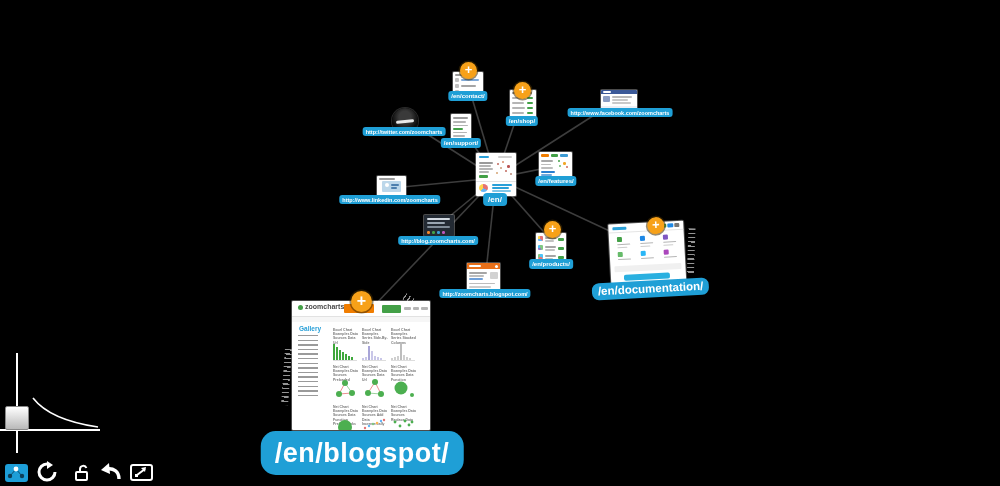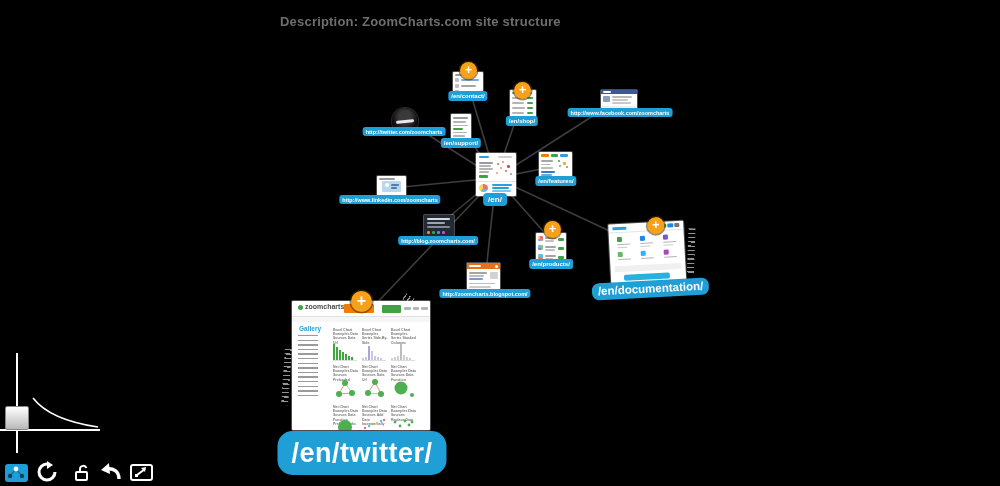--- a/index.html
+++ b/index.html
@@ -26,21 +26,20 @@
   .toolbtn{position:absolute;z-index:8;cursor:pointer;}
   .slider-line{position:absolute;background:#fff;z-index:8;}
   .handle{position:absolute;left:5px;top:406px;width:22px;height:22px;z-index:9;background:linear-gradient(#ffffff,#b9b9b9);border:1px solid #888;border-radius:2px;}
   .sidebar-lines{position:absolute;background:repeating-linear-gradient(to bottom,#9a9a9a 0 1.4px,transparent 1.4px 4.6px);}
 </style>
 </head>
 <body>
 
 <div class="stage">
 
-  <div class="title">Description: ZoomCharts.com site structure</div>
 
   <svg class="edges" width="1000" height="486">
     <line x1="496" y1="178" x2="469" y2="88"></line>
     <line x1="496" y1="178" x2="521" y2="104"></line>
     <line x1="496" y1="178" x2="610" y2="105"></line>
     <line x1="496" y1="178" x2="462" y2="128"></line>
     <line x1="496" y1="178" x2="408" y2="122"></line>
     <line x1="496" y1="178" x2="392" y2="188"></line>
     <line x1="496" y1="178" x2="438" y2="226"></line>
     <line x1="496" y1="178" x2="556" y2="166"></line>
@@ -363,21 +362,21 @@
       </svg>
       <svg class="netsvg" style="left:99px;top:117px;" width="24" height="12">
         <circle cx="4" cy="4" r="1.4" fill="#4caf50"></circle>
           <circle cx="9" cy="8" r="1.4" fill="#4caf50"></circle>
           <circle cx="14" cy="3" r="1.4" fill="#4caf50"></circle>
           <circle cx="18" cy="7" r="1.4" fill="#4caf50"></circle>
           <circle cx="21" cy="4" r="1.4" fill="#4caf50"></circle>
       </svg>
     </div>
 
-    <div class="pill big" style="left:362px;top:431px;transform:translateX(-50%);">/en/twitter/</div>
+    <div class="pill big" style="left:362px;top:431px;transform:translateX(-50%);">/en/blogspot/</div>
   </div>
 
   <div>
     <div class="slider-line" style="left:16px;top:353px;width:2px;height:100px;"></div>
     <div class="slider-line" style="left:0;top:429px;width:100px;height:2px;"></div>
     <div class="handle"></div>
     <svg class="abs" style="left:30px;top:394px;z-index:8;" width="75" height="40">
       <path d="M3,4 Q20,26 68,33" fill="none" stroke="#fff" stroke-width="1.6"></path>
     </svg>
   </div>

